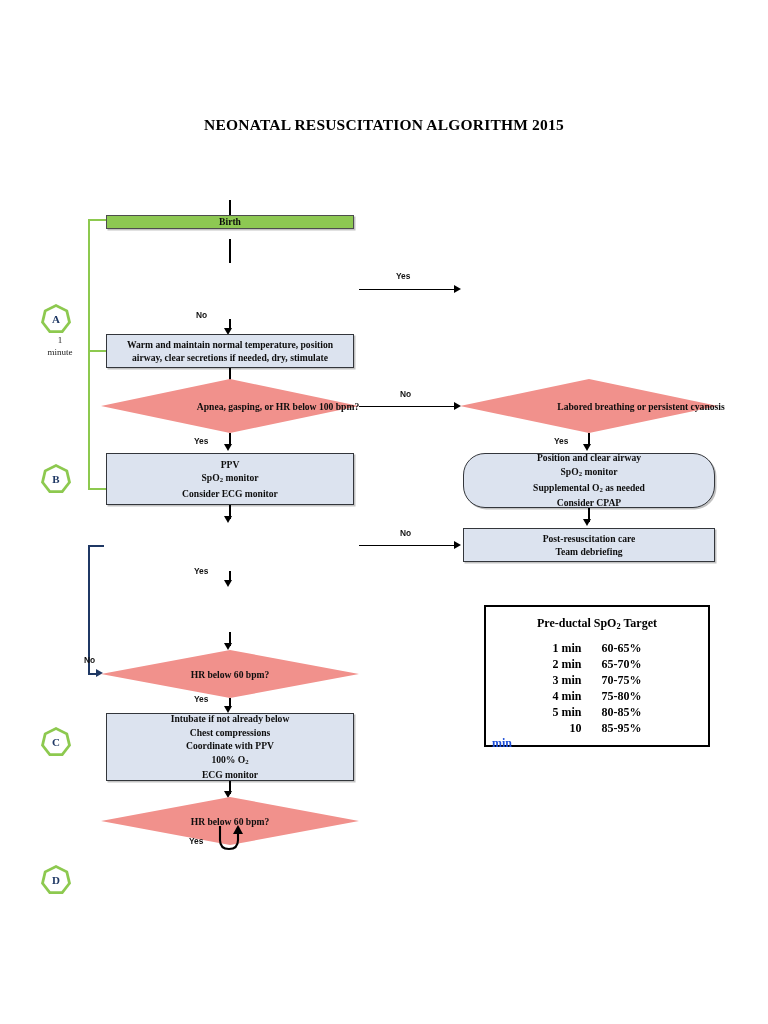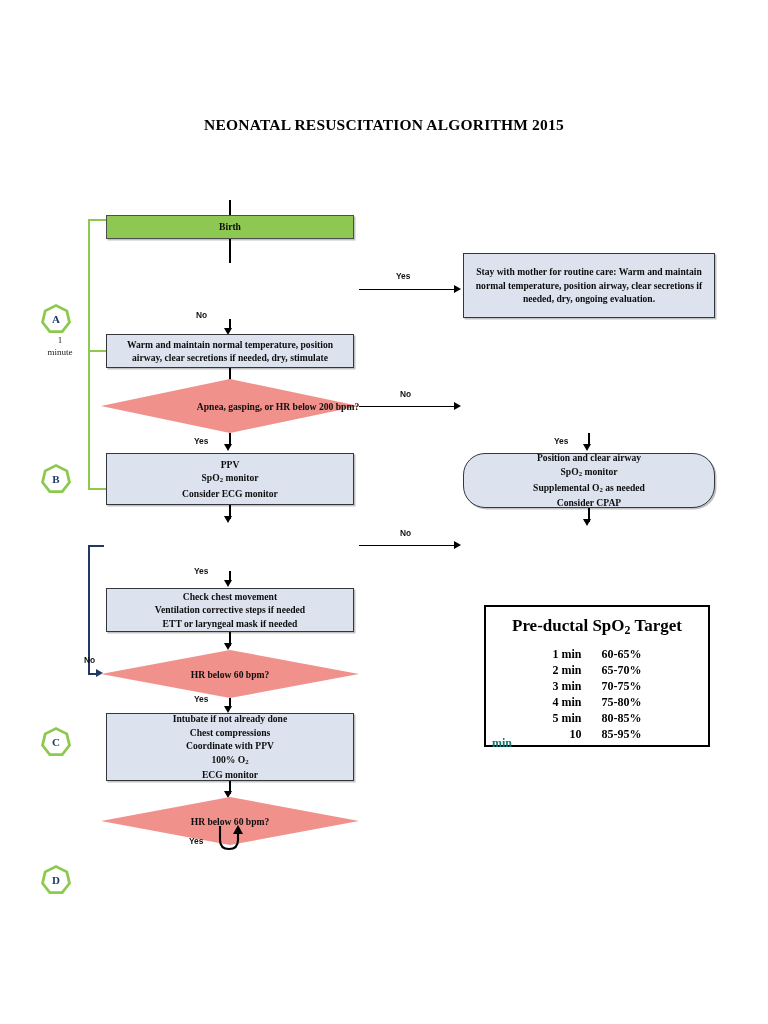--- a/index.html
+++ b/index.html
@@ -74,26 +74,26 @@
   .hept .inner{position:absolute;inset:3px;background:#fff;
     -webkit-clip-path:polygon(50% 0%,90% 20%,100% 62%,73% 97%,27% 97%,0 62%,10% 20%);
     clip-path:polygon(50% 0%,90% 20%,100% 62%,73% 97%,27% 97%,0 62%,10% 20%);}
   .hept .ch{position:absolute;inset:0;display:flex;align-items:center;justify-content:center;
     font-weight:bold;font-size:11px;color:#1f3864;}
 
   
   .spo2{position:absolute;left:484px;top:605px;width:222px;height:138px;
     border:2.2px solid #000;background:#fff;}
   .spo2 h4{margin:0;padding:9px 16px 0;text-align:center;
-    font-weight:bold;font-size:17px;color:#000;}
+    font-weight:bold;font-size:12px;color:#000;}
   .spo2 table{margin:9px auto 0;border-collapse:collapse;font-weight:bold;font-size:12px;}
   .spo2 td{padding:0.5px 0;color:#000;}
   .spo2 td.t{text-align:right;padding-right:20px;}
   .spo2 td.v{text-align:left;}
-  .spo2-overflow{position:absolute;left:492px;top:736px;font-weight:bold;font-size:12px;color:#0f766e;}
+  .spo2-overflow{position:absolute;left:492px;top:736px;font-weight:bold;font-size:12px;color:#1d4ed8;}
   sub{font-size:.7em;vertical-align:-0.22em;}
 </style>
 </head>
 <body>
 
 <div id="stage">
 
   <div class="title">NEONATAL RESUSCITATION ALGORITHM 2015</div>
 
   <div class="gline" style="left:88px;top:219px;width:2.2px;height:271px;"></div>
@@ -121,54 +121,55 @@
     <div class="ch">C</div>
   </div>
   <div class="hept" style="left:41px;top:865px;">
     <div class="poly"></div>
     <div class="inner"></div>
     <div class="ch">D</div>
   </div>
 
   <div class="vline" style="left:229px;top:200px;height:15px;"></div>
 
-  <div class="box green" style="left:106px;top:215px;width:248px;height:24px;">
+  <div class="box green" style="left:106px;top:215px;width:248px;height:14px;">
     <span>Birth</span>
   </div>
   <div class="vline" style="left:229px;top:239px;height:24px;"></div>
 
 
   <div class="hline" style="left:359px;top:289px;width:97px;"></div>
   <div class="arrow-r" style="left:454px;top:285px;"></div>
   <div class="lbl" style="left:396px;top:271px;">Yes</div>
 
   <div class="vline" style="left:229px;top:319px;height:11px;"></div>
   <div class="arrow-d" style="left:224px;top:328px;"></div>
   <div class="lbl" style="left:196px;top:310px;">No</div>
 
-  <div class="box" style="left:463px;top:253px;width:252px;height:65px;">
-    <span>Stay with mother for routine care: Warm and maintain normal temperature, position airway, clear secretions if needed, dry, ongoing evaluation.</span>
-  </div>
 
   <div class="box" style="left:106px;top:334px;width:248px;height:34px;">
     <span>Warm and maintain normal temperature, position airway, clear secretions if needed, dry, stimulate</span>
   </div>
   <div class="vline" style="left:229px;top:368px;height:13px;"></div>
 
   <div class="dia" style="left:101px;top:379px;width:258px;height:54px;">
     <div class="shape"></div>
-    <div class="txt" style="padding:0 48px;">Apnea, gasping, or HR below 200 bpm?</div>
+    <div class="txt" style="padding:0 48px;">Apnea, gasping, or HR below 100 bpm?</div>
   </div>
   <div class="hline" style="left:359px;top:406px;width:97px;"></div>
   <div class="arrow-r" style="left:454px;top:402px;"></div>
   <div class="lbl" style="left:400px;top:389px;">No</div>
   <div class="vline" style="left:229px;top:433px;height:13px;"></div>
   <div class="arrow-d" style="left:224px;top:444px;"></div>
   <div class="lbl" style="left:194px;top:436px;">Yes</div>
 
+  <div class="dia" style="left:460px;top:379px;width:258px;height:54px;">
+    <div class="shape"></div>
+    <div class="txt" style="padding:0 52px;">Labored breathing or persistent cyanosis</div>
+  </div>
   <div class="vline" style="left:588px;top:433px;height:13px;"></div>
   <div class="arrow-d" style="left:583px;top:444px;"></div>
   <div class="lbl" style="left:554px;top:436px;">Yes</div>
 
   <div class="box" style="left:106px;top:453px;width:248px;height:52px;flex-direction:column;">
     <span>PPV</span>
     <span><span>SpO</span><sub>2</sub><span> monitor</span></span>
     <span>Consider ECG monitor</span>
   </div>
   <div class="vline" style="left:229px;top:505px;height:14px;"></div>
@@ -183,45 +184,44 @@
   <div class="vline" style="left:588px;top:508px;height:14px;"></div>
   <div class="arrow-d" style="left:583px;top:519px;"></div>
 
   <div class="hline" style="left:359px;top:545px;width:97px;"></div>
   <div class="arrow-r" style="left:454px;top:541px;"></div>
   <div class="lbl" style="left:400px;top:528px;">No</div>
   <div class="vline" style="left:229px;top:571px;height:11px;"></div>
   <div class="arrow-d" style="left:224px;top:580px;"></div>
   <div class="lbl" style="left:194px;top:566px;">Yes</div>
 
+  <div class="box" style="left:463px;top:528px;width:252px;height:34px;flex-direction:column;">
+    <span>Post-resuscitation care</span>
+    <span>Team debriefing</span>
+  </div>
 
   <div class="bline" style="left:88px;top:545px;width:16px;height:1.6px;"></div>
   <div class="bline" style="left:88px;top:545px;width:1.6px;height:128px;"></div>
   <div class="bline" style="left:88px;top:673px;width:10px;height:1.6px;"></div>
   <div class="barrow" style="left:96px;top:669px;"></div>
   <div class="lbl" style="left:84px;top:655px;">No</div>
 
-  <div class="box" style="left:106px;top:588px;width:248px;height:44px;flex-direction:column;">
-    <span>Check chest movement</span>
-    <span>Ventilation corrective steps if needed</span>
-    <span>ETT or laryngeal mask if needed</span>
-  </div>
   <div class="vline" style="left:229px;top:632px;height:14px;"></div>
   <div class="arrow-d" style="left:224px;top:643px;"></div>
 
   <div class="dia" style="left:101px;top:650px;width:258px;height:48px;">
     <div class="shape"></div>
     <div class="txt">HR below 60 bpm?</div>
   </div>
   <div class="vline" style="left:229px;top:698px;height:10px;"></div>
   <div class="arrow-d" style="left:224px;top:706px;"></div>
   <div class="lbl" style="left:194px;top:694px;">Yes</div>
 
   <div class="box" style="left:106px;top:713px;width:248px;height:68px;flex-direction:column;">
-    <span>Intubate if not already done</span>
+    <span>Intubate if not already below</span>
     <span>Chest compressions</span>
     <span>Coordinate with PPV</span>
     <span><span>100% O</span><sub>2</sub></span>
     <span>ECG monitor</span>
   </div>
   <div class="vline" style="left:229px;top:781px;height:13px;"></div>
   <div class="arrow-d" style="left:224px;top:791px;"></div>
 
   <div class="dia" style="left:101px;top:797px;width:258px;height:48px;">
     <div class="shape"></div>

